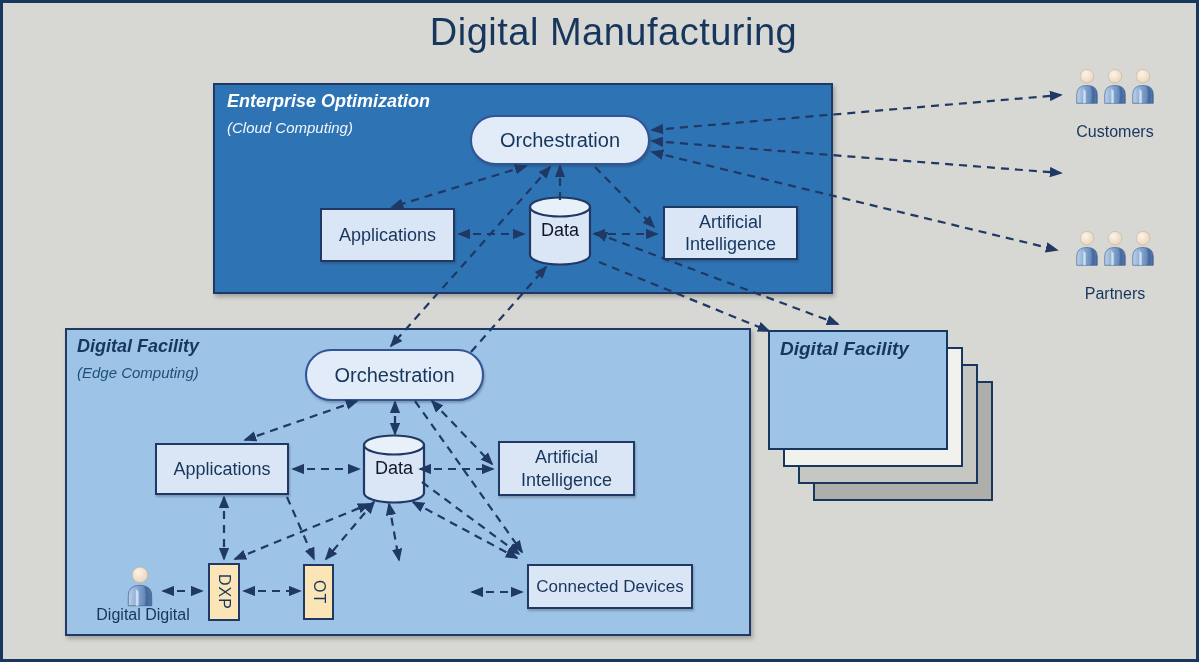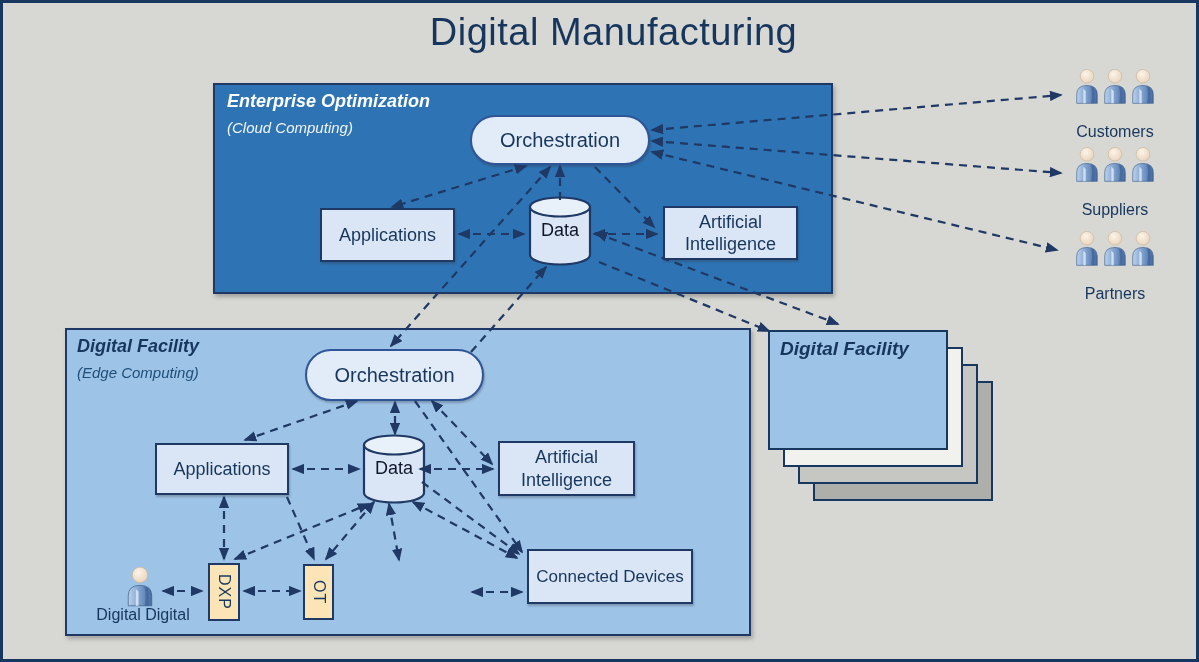--- a/index.html
+++ b/index.html
@@ -145,21 +145,21 @@
     <span>Artificial Intelligence</span>
   </div>
   <div class="vtab" style="left:205px;top:560px;width:32px;height:58px">
     <span>DXP</span>
   </div>
   <div class="combo" style="left:300px;top:561px;width:166px;height:56px">
     <div class="ot-cell">
       <span>OT</span>
     </div>
   </div>
-  <div class="node" style="left:524px;top:546px;width:166px;height:55px;font-size:17px">
+  <div class="node" style="left:524px;top:561px;width:166px;height:45px;font-size:17px">
     <span>Connected Devices</span>
   </div>
 
   <div class="worker">
     <svg width="30" height="42" viewBox="0 0 24 34">
         <use href="#person-icon"></use>
       </svg>
   </div>
   <div class="worker-label">Digital Digital</div>
 
@@ -176,34 +176,20 @@
           <use href="#person-icon"></use>
         </svg>
       <svg width="26" height="38" viewBox="0 0 24 34">
           <use href="#person-icon"></use>
         </svg>
       <svg width="26" height="38" viewBox="0 0 24 34">
           <use href="#person-icon"></use>
         </svg>
     </div>
     <div class="plabel">Customers</div>
-  </div>
-  <div class="stake" style="top:142px">
-    <div class="prow">
-      <svg width="26" height="38" viewBox="0 0 24 34">
-          <use href="#person-icon"></use>
-        </svg>
-      <svg width="26" height="38" viewBox="0 0 24 34">
-          <use href="#person-icon"></use>
-        </svg>
-      <svg width="26" height="38" viewBox="0 0 24 34">
-          <use href="#person-icon"></use>
-        </svg>
-    </div>
-    <div class="plabel">Suppliers</div>
   </div>
   <div class="stake" style="top:226px">
     <div class="prow">
       <svg width="26" height="38" viewBox="0 0 24 34">
           <use href="#person-icon"></use>
         </svg>
       <svg width="26" height="38" viewBox="0 0 24 34">
           <use href="#person-icon"></use>
         </svg>
       <svg width="26" height="38" viewBox="0 0 24 34">

